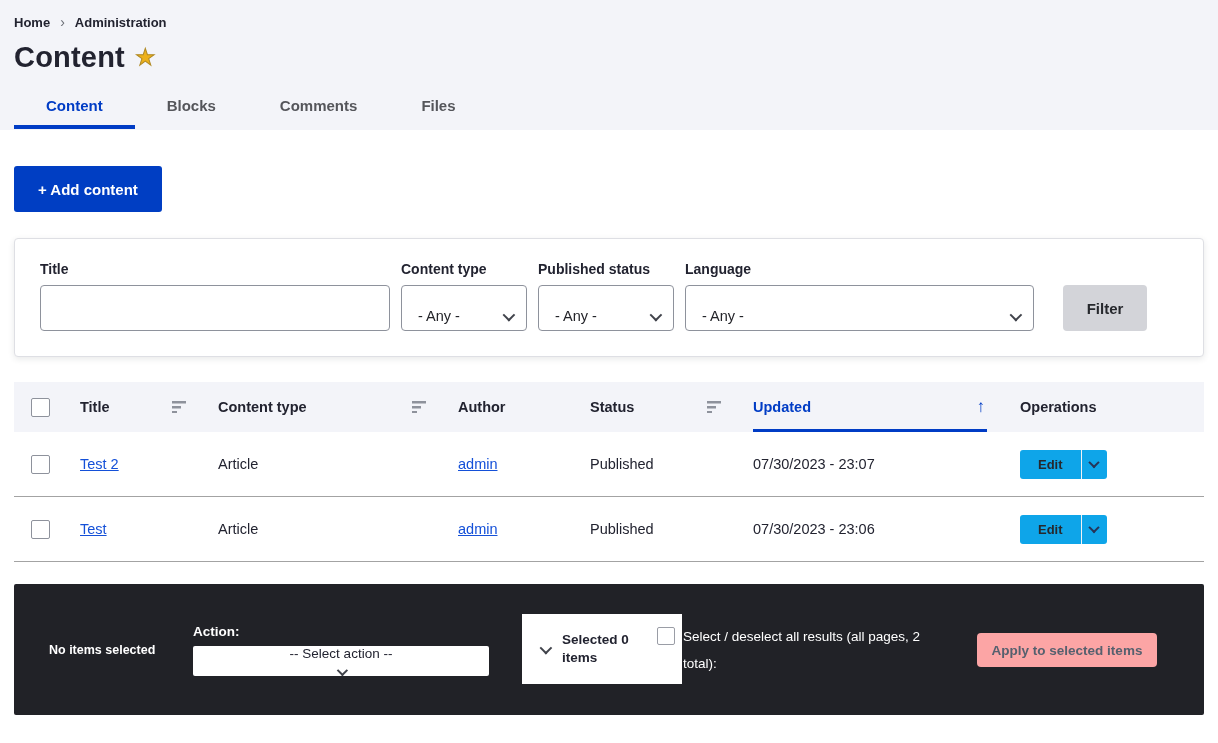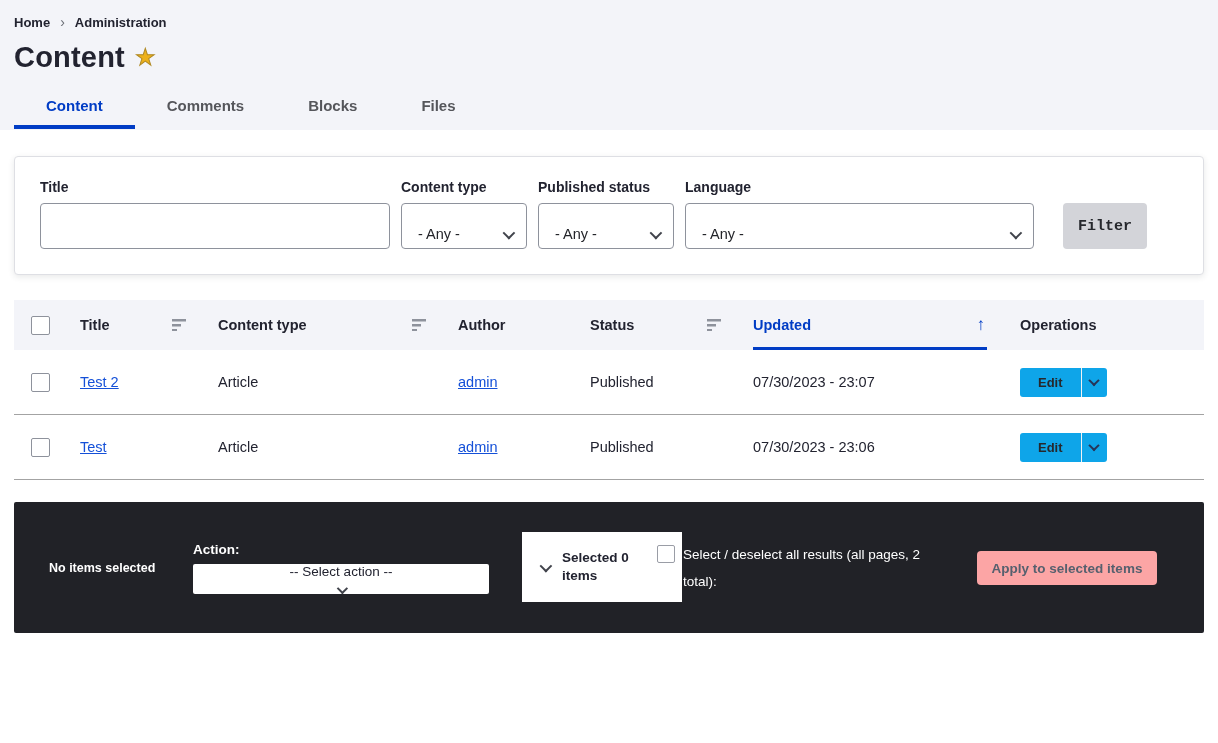--- a/index.html
+++ b/index.html
@@ -33,21 +33,21 @@
   .field-label { font-size:14px; font-weight:bold; margin-bottom:8px; }
   .text-input { width:350px; height:46px; border:1px solid #8e929c; border-radius:4px;
     font-size:14.5px; padding:0 12px; font-family:inherit; }
   .select { height:46px; border:1px solid #8e929c; border-radius:4px; background:#fff;
     display:flex; align-items:center; justify-content:space-between;
     font-size:14.5px; padding:16px 14px 0 16px; cursor:pointer; color:#232429; }
   .sel-ct { width:126px; } .sel-ps { width:136px; } .sel-lang { width:349px; }
   .chev { width:9px; height:9px; border-right:2px solid #40434b; border-bottom:2px solid #40434b;
     transform:rotate(45deg) translateY(-2px); flex:none; }
   .btn-filter { margin-left:18px; width:84px; height:46px; background:#d3d4d9; color:#26282d;
-    border:none; border-radius:4px; font-size:15px; font-weight:bold; cursor:pointer;font-family:Liberation Mono, monospace; }
+    border:none; border-radius:4px; font-size:15px; font-weight:bold; cursor:pointer; }
 
   
   .content-table { margin-top:25px; }
   .tgrid { display:grid; grid-template-columns:56px 138px 240px 132px 163px 267px 1fr; }
   .trow { display:contents; }
   .cell { display:flex; align-items:center; padding-left:10px; height:65px; font-size:14.5px;
     border-bottom:1px solid #a3a3a3; }
   .hcell { height:50px; background:#f3f4f9; font-weight:bold; border-bottom:none; position:relative; }
   .cb-cell { padding-left:17px; }
   .checkbox { width:19px; height:19px; background:#fff; border:1px solid #8e929c;
@@ -102,28 +102,29 @@
     <a href="#">Home</a>
     <span class="crumb-sep">›</span>
     <a href="#">Administration</a>
   </nav>
   <div class="page-title-row">
     <h1 class="page-title">Content</h1>
     <span class="star">★</span>
   </div>
   <div class="tabs">
     <div class="tab active">Content</div>
+    <div class="tab">Blocks</div>
     <div class="tab">Comments</div>
-    <div class="tab">Blocks</div>
     <div class="tab">Files</div>
   </div>
 </header>
 
 <main class="main">
 
+  <button class="btn-primary">+ Add content</button>
 
   <section class="filter-panel">
     <div class="field">
       <label class="field-label">Title</label>
       <input class="text-input" type="text" value="" style="">
     </div>
     <div class="field">
       <label class="field-label">Content type</label>
       <div class="select sel-ct">
         <span>- Any -</span>

